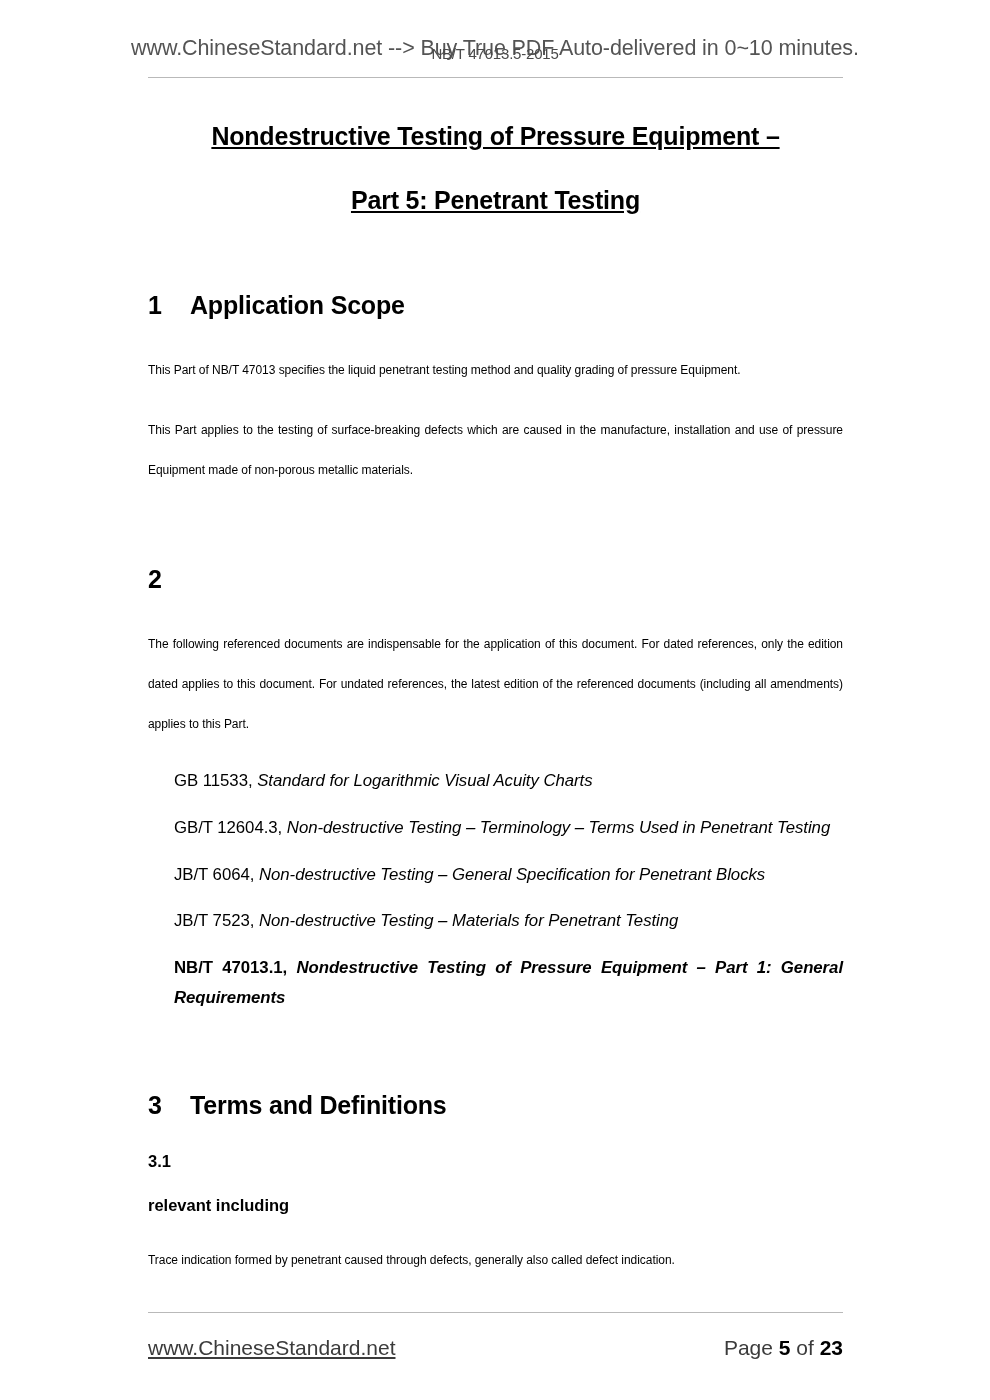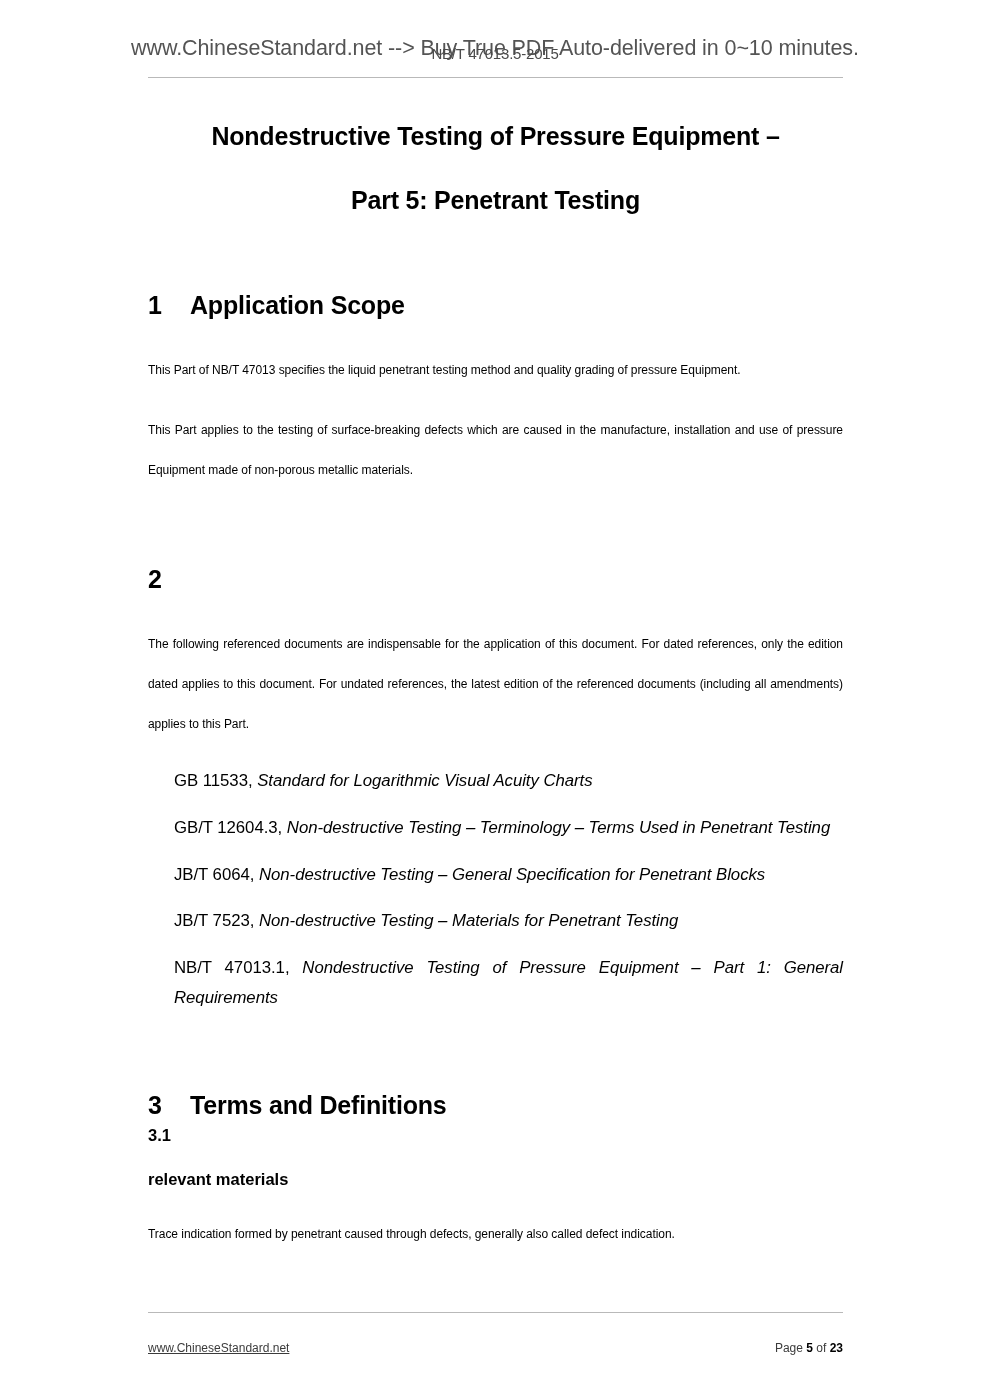--- a/index.html
+++ b/index.html
@@ -74,20 +74,21 @@
     width: 695px;
   }
 
   
   .doc-title {
     text-align: center;
     font-size: 25px;
     font-weight: bold;
     line-height: 52px;
     letter-spacing: -0.2px;
+    text-decoration: underline;
   }
   .doc-title .line1 { display: block; margin-top: 10px; }
   .doc-title .line2 { display: block; margin-top: 12px; }
 
   
   .section-heading {
     display: flex;
     font-size: 25px;
     font-weight: bold;
     line-height: 34px;
@@ -119,25 +120,26 @@
   .ref-list { margin-top: 22px; }
   .ref-item {
     margin-left: 26px;
     font-size: 16.8px;
     line-height: 30px;
     text-align: justify;
     text-justify: inter-word;
     letter-spacing: -0.05px;
     margin-bottom: 16px;
   }
-  .ref-item:last-child { margin-bottom: 6px; }
+  .ref-item:last-child { margin-bottom: 6px; font-weight: bold; }
   .ref-item .ref-title { font-style: italic; }
 
   
   .term-num {
+    margin-top: 26px;
     font-size: 16.5px;
     font-weight: bold;
     line-height: 26px;
   }
   .term-name {
     margin-top: 18px;
     font-size: 16.5px;
     font-weight: bold;
     line-height: 26px;
   }
@@ -158,21 +160,21 @@
     background: #b9b9b9;
   }
   .footer-row {
     position: absolute;
     left: 0;
     top: 24px;
     width: 695px;
     display: flex;
     justify-content: space-between;
     align-items: flex-start;
-    font-size: 12px;
+    font-size: 21px;
     line-height: 24px;
     color: #3b3b3b;
   }
   .footer-link {
     text-decoration: underline;
     color: #3b3b3b;
     cursor: pointer;
   }
   .footer-page { color: #3b3b3b; }
   .footer-page b { font-weight: bold; color: #000; }
@@ -223,21 +225,21 @@
     </div>
 
     <div class="section-heading sh-terms">
       <span class="num">3</span>
       <span class="txt">Terms and Definitions</span>
     </div>
 
 
     <div class="term-num">3.1</div>
 
-    <div class="term-name">relevant materials</div>
+    <div class="term-name">relevant including</div>
 
     <p class="para p-def-body">Trace indication formed by penetrant caused through defects, generally also called defect indication.</p>
 
   </div>
 
   <div class="page-footer">
     <div class="footer-rule"></div>
     <div class="footer-row">
       <a class="footer-link">www.ChineseStandard.net</a>
       <div class="footer-page"><span>Page </span><b>5</b><span> of </span><b>23</b></div>

